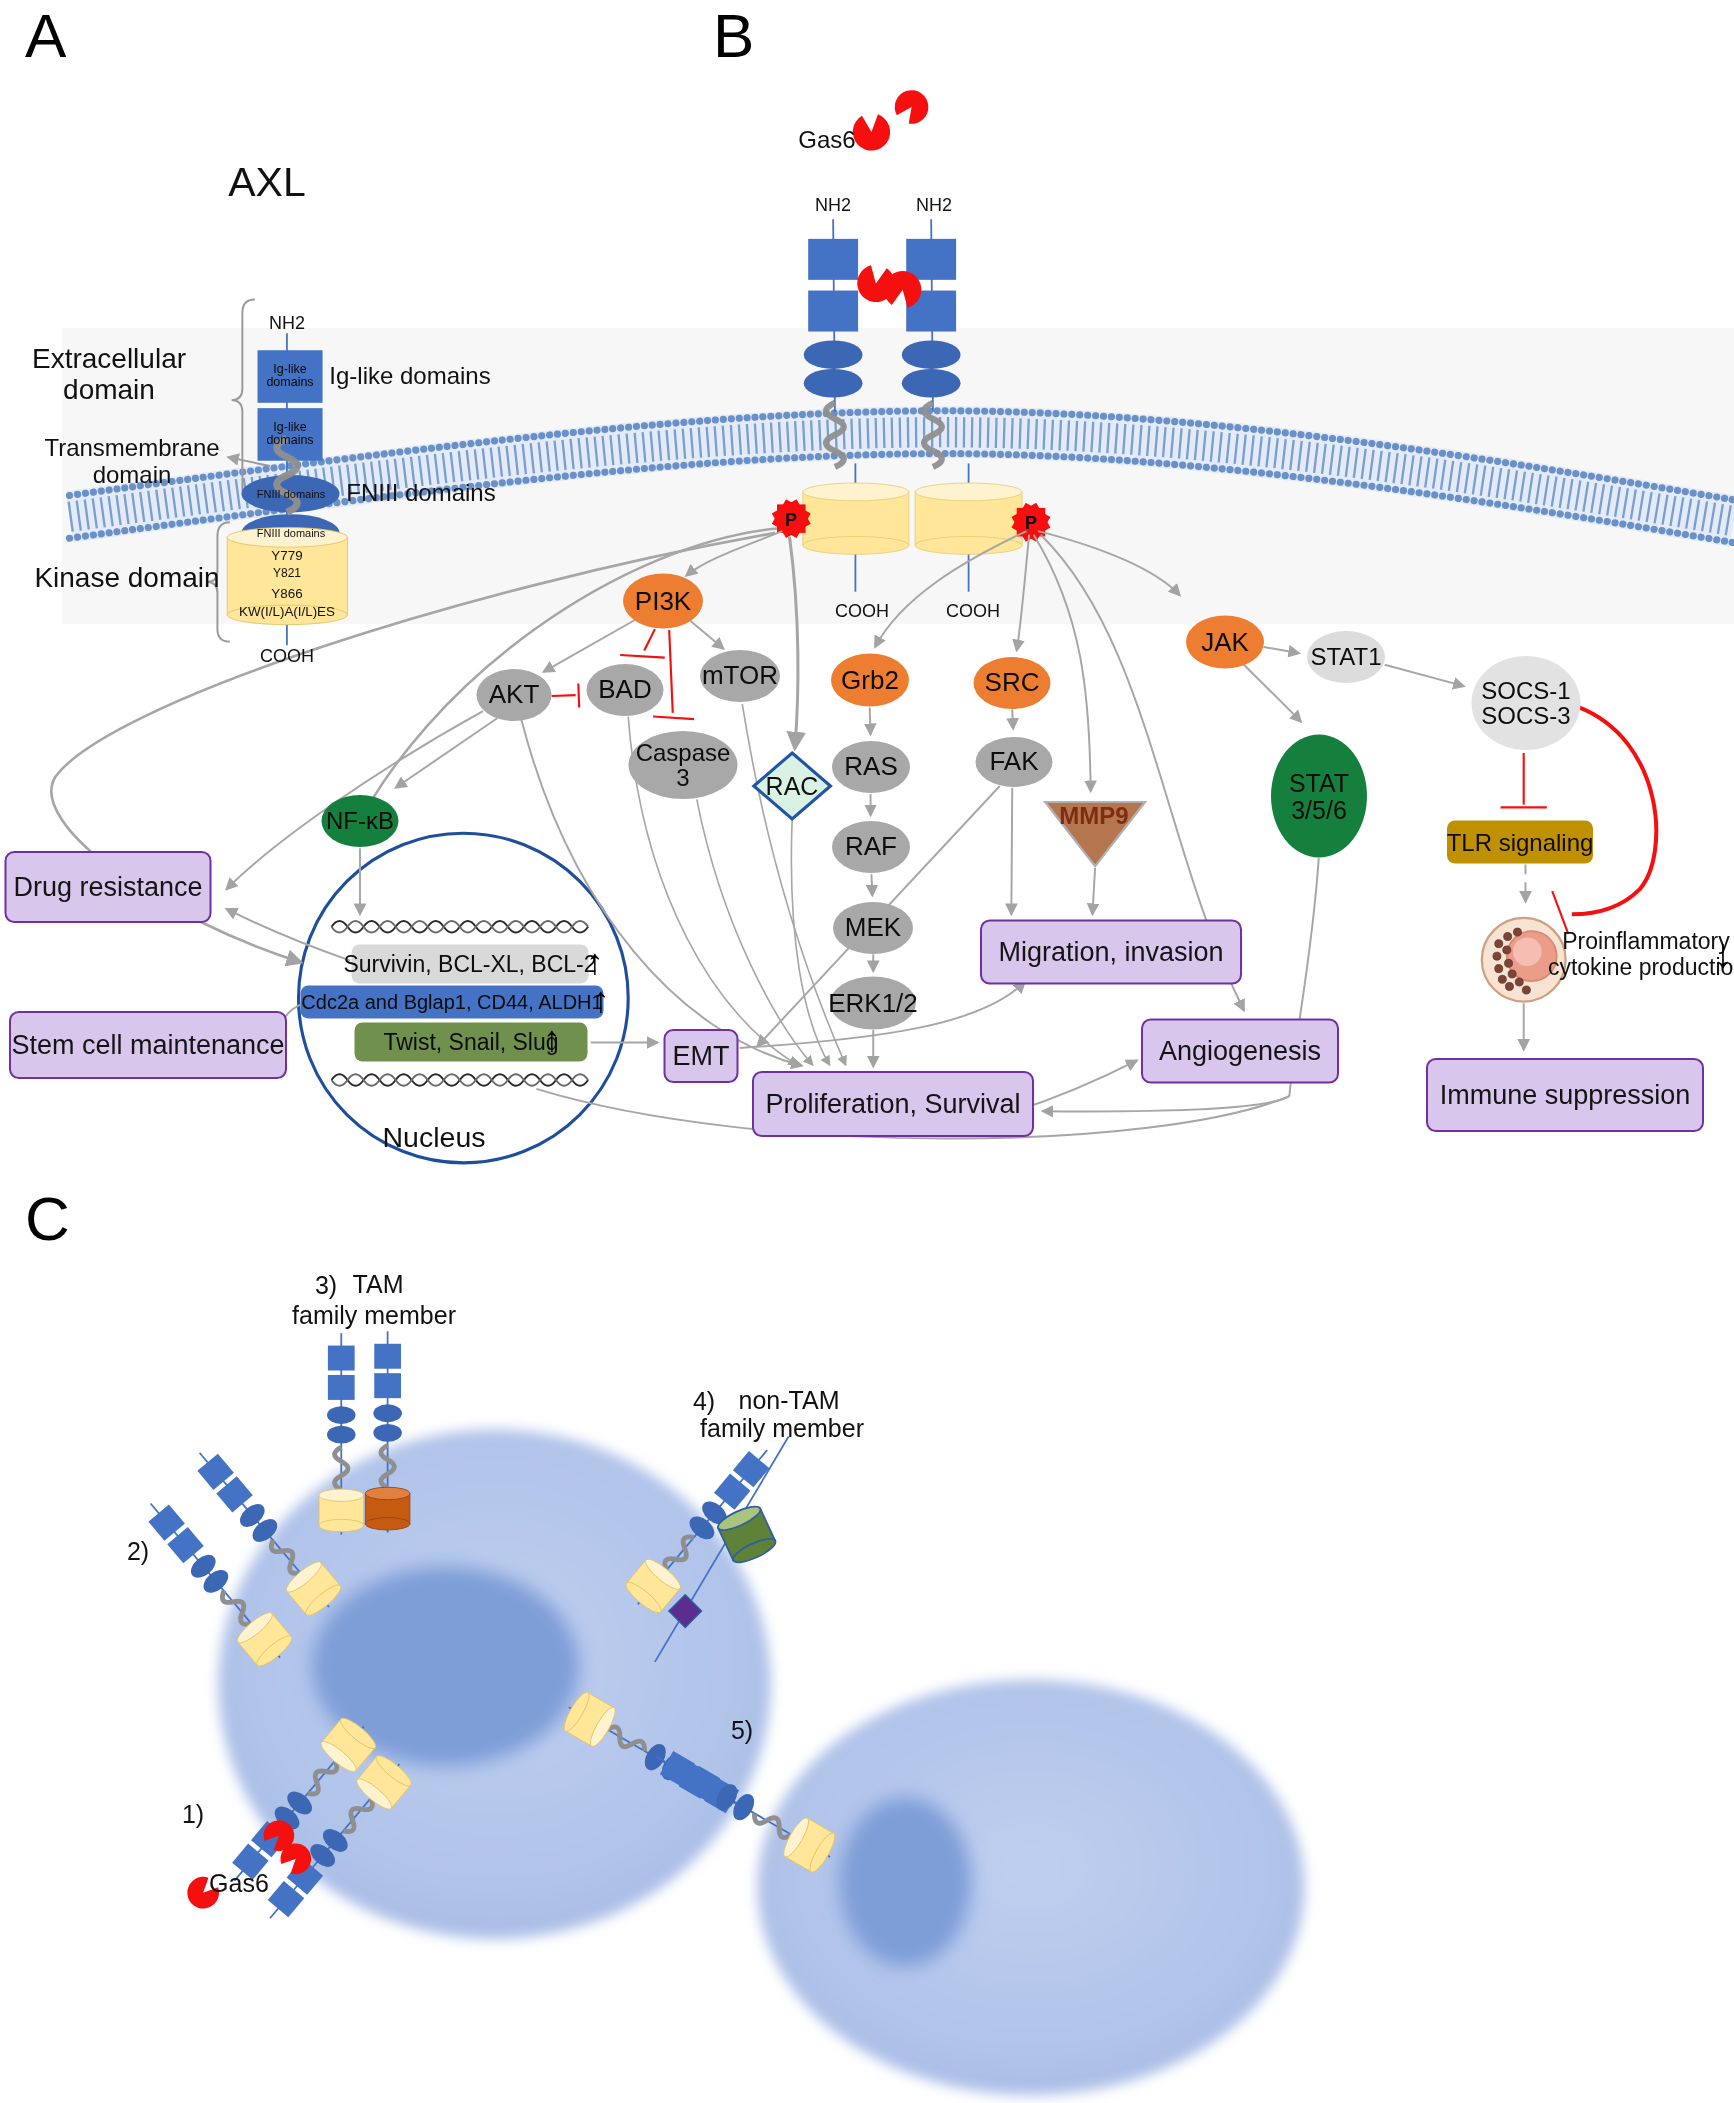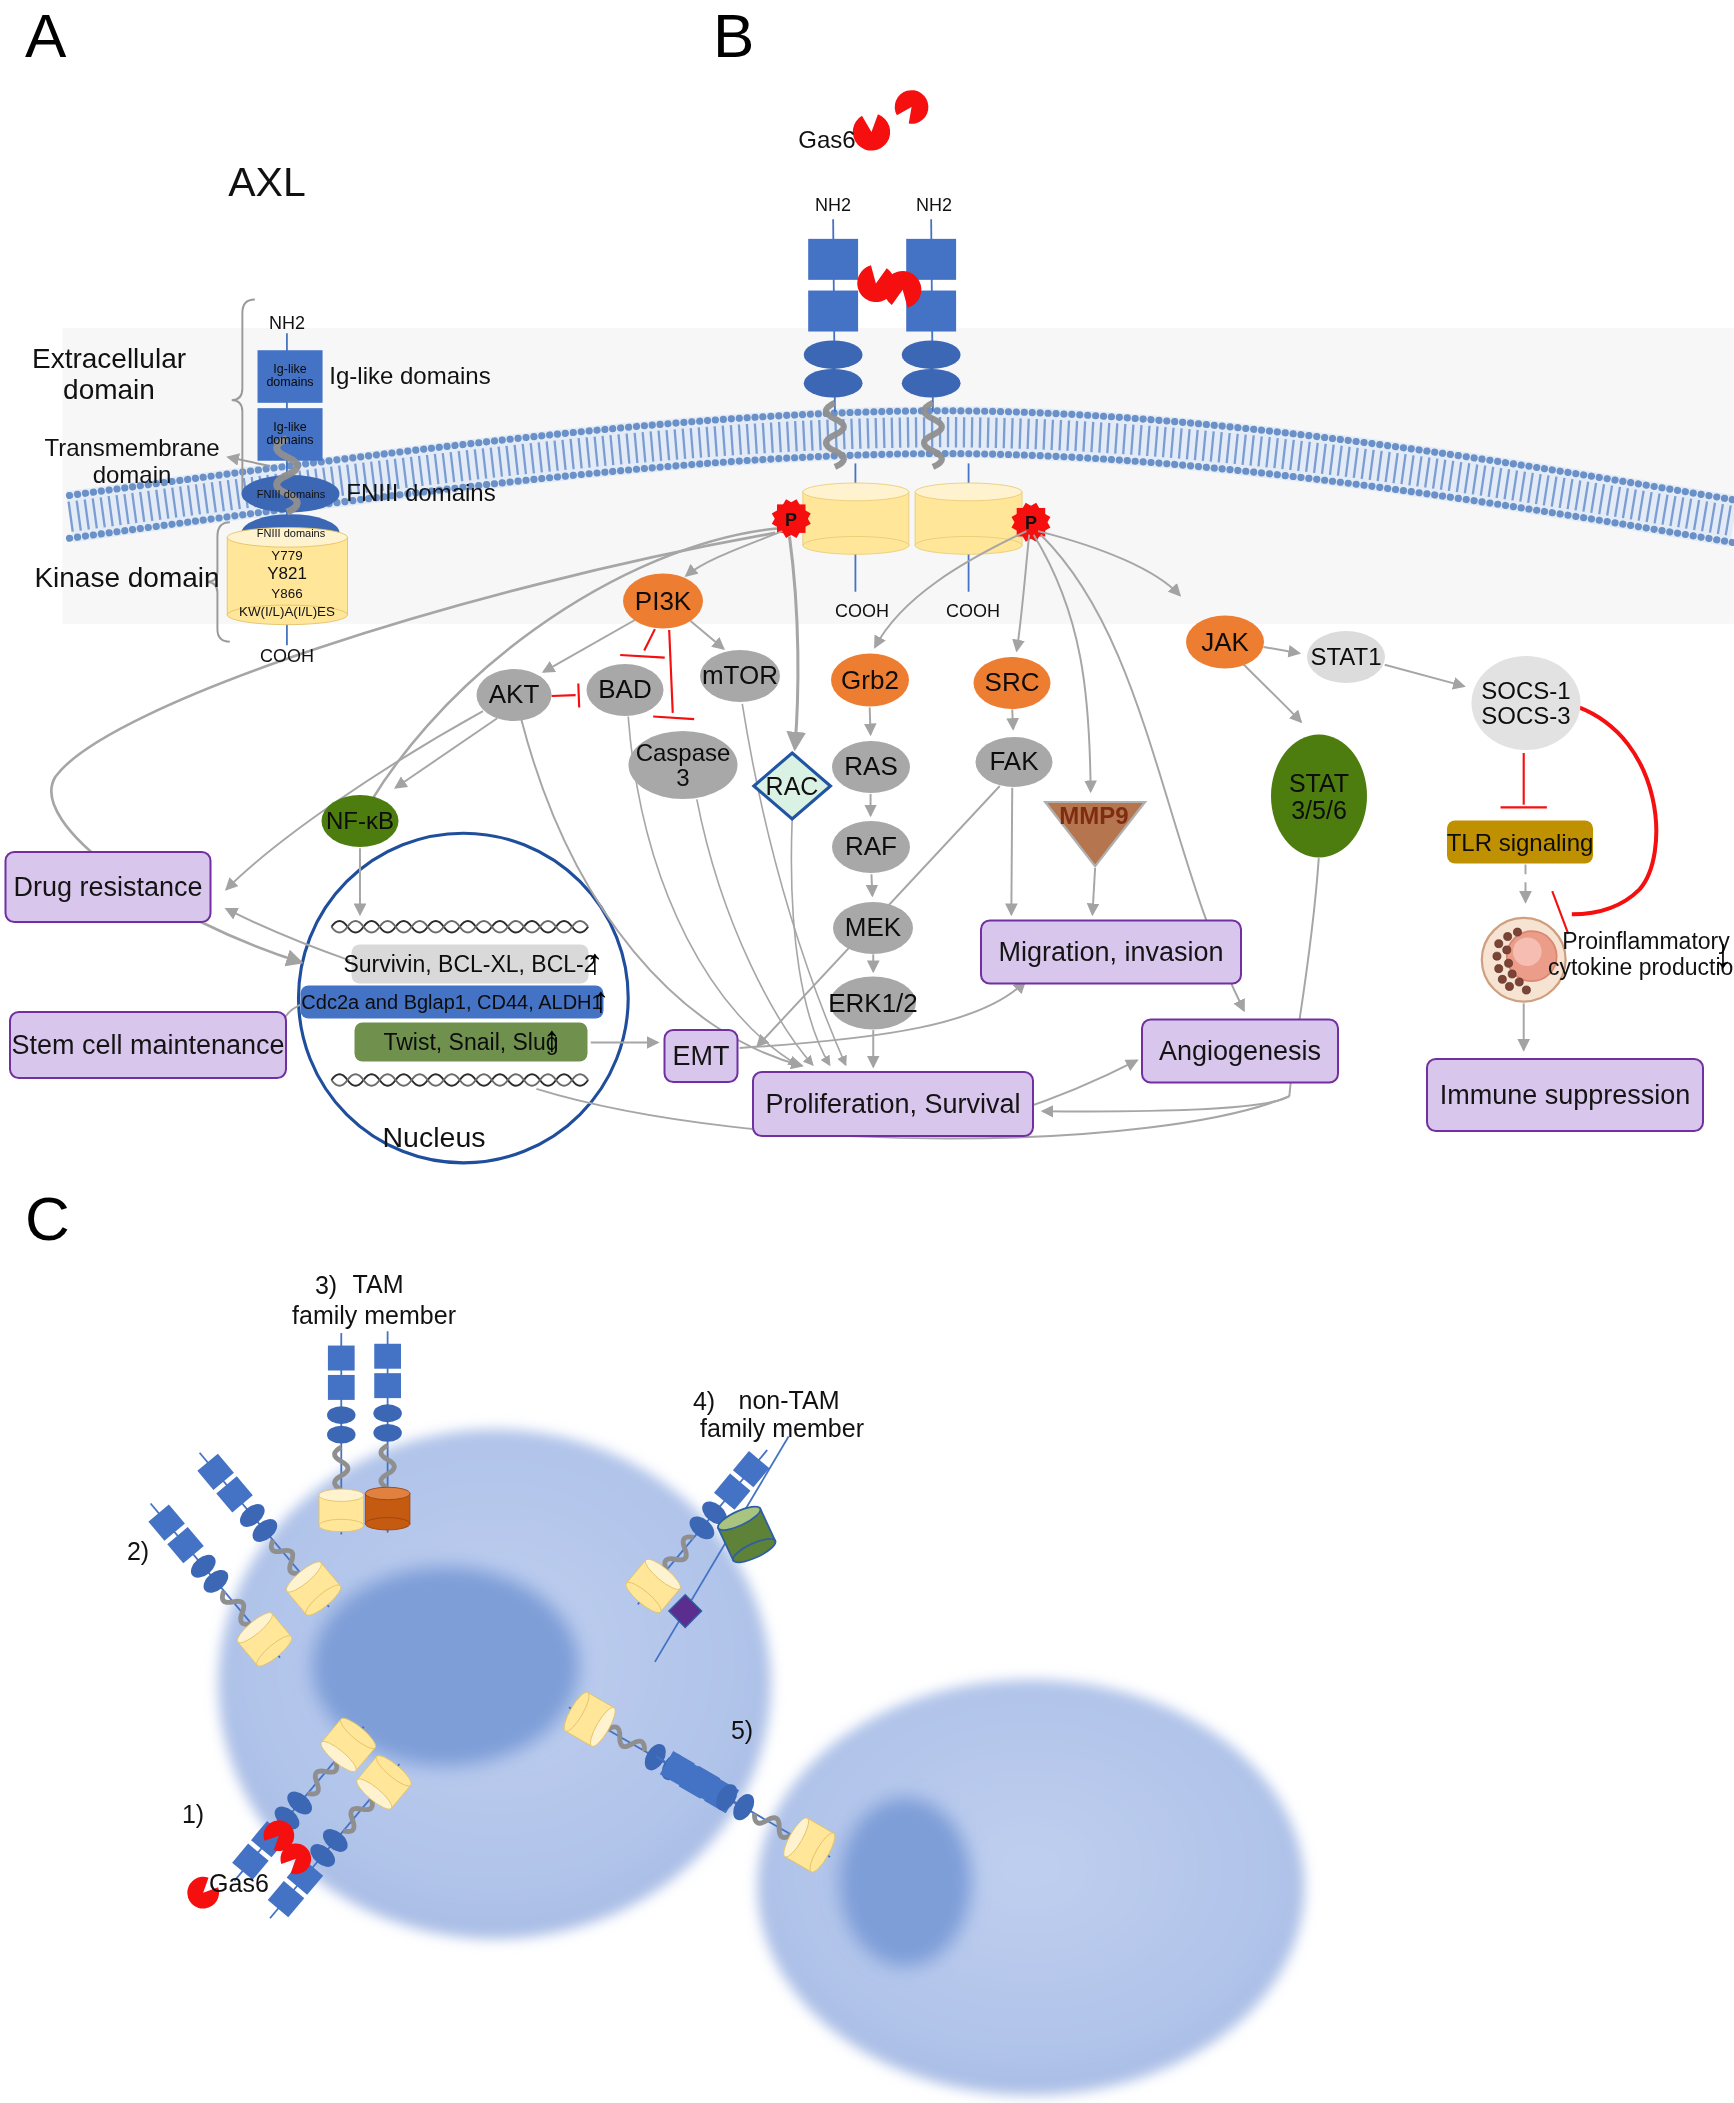--- a/index.html
+++ b/index.html
@@ -5,21 +5,21 @@
   html,body{margin:0;padding:0;background:#fff;}
   #stage{position:relative;width:1734px;height:2103px;background:#ffffff;
          font-family:"Liberation Sans",sans-serif;color:#111;overflow:hidden;}
   #gfx{position:absolute;left:0;top:0;z-index:1;}
   .ctr{position:absolute;transform:translate(-50%,-50%);text-align:center;line-height:1.12;z-index:2;}
   .nw{white-space:nowrap;}
   .panel{font-size:62px;color:#000;z-index:2;position:absolute;}
   .node{position:absolute;transform:translate(-50%,-50%);border-radius:50%;
         display:flex;flex-direction:column;align-items:center;justify-content:center;
         font-size:26px;color:#0d0d0d;z-index:2;text-align:center;line-height:1.05;}
-  .o{background:#ED7D31;} .g{background:#A8A8A8;} .lg{background:#DCDCDC;} .mg{background:#4d7c0f;}
+  .o{background:#ED7D31;} .g{background:#A8A8A8;} .lg{background:#DCDCDC;} .mg{background:#15803d;}
   .obox{position:absolute;transform:translate(-50%,-50%);background:#D9C6EC;border:2.7px solid #7030A0;
         border-radius:9.8px;display:flex;align-items:center;justify-content:center;
         font-size:27px;color:#141414;z-index:2;white-space:nowrap;}
   .gene{position:absolute;transform:translate(-50%,-50%);display:flex;align-items:center;
         justify-content:center;color:#0d0d0d;z-index:2;white-space:nowrap;border-radius:8px;}
   .upar{position:absolute;transform:translate(-50%,-50%);font-size:36px;font-weight:bold;color:#000;z-index:3;}
   .small{font-size:12.5px;line-height:1.05;}
 </style>
 </head>
 <body>
@@ -289,21 +289,21 @@
 <div class="ctr small" style="left:290px;top:376px;width:62px;color:#0a0a0a;">Ig-like domains</div>
 <div class="ctr small" style="left:290px;top:434px;width:62px;color:#0a0a0a;">Ig-like domains</div>
 <div class="ctr nw" style="left:410px;top:376px;font-size:24px;">Ig-like domains</div>
 <div class="ctr nw" style="left:291px;top:494px;font-size:11px;">FNIII domains</div>
 <div class="ctr nw" style="left:291px;top:533px;font-size:11px;">FNIII domains</div>
 <div class="ctr nw" style="left:421px;top:493px;font-size:24px;">FNIII domains</div>
 <div class="ctr" style="left:109px;top:374px;width:169px;font-size:28px;">Extracellular domain</div>
 <div class="ctr" style="left:132px;top:462px;width:223px;font-size:24px;">Transmembrane domain</div>
 <div class="ctr nw" style="left:127px;top:578px;font-size:28px;">Kinase domain</div>
 <div class="ctr nw" style="left:287px;top:555px;font-size:13.4px;">Y779</div>
-<div class="ctr nw" style="left:287px;top:574px;font-size:17px;">Y821</div>
+<div class="ctr nw" style="left:287px;top:574px;font-size:12px;">Y821</div>
 <div class="ctr nw" style="left:287px;top:593px;font-size:13.4px;">Y866</div>
 <div class="ctr nw" style="left:287px;top:611px;font-size:13.4px;">KW(I/L)A(I/L)ES</div>
 <div class="ctr nw" style="left:287px;top:656px;font-size:18px;">COOH</div>
 
 <div class="ctr nw" style="left:827px;top:140px;font-size:24px;">Gas6</div>
 <div class="ctr nw" style="left:833px;top:205px;font-size:18px;">NH2</div>
 <div class="ctr nw" style="left:934px;top:205px;font-size:18px;">NH2</div>
 <div class="ctr nw" style="left:791px;top:520px;font-size:18px;font-weight:bold;">P</div>
 <div class="ctr nw" style="left:1031px;top:523px;font-size:18px;font-weight:bold;">P</div>
 <div class="ctr nw" style="left:862px;top:611px;font-size:18px;">COOH</div>

